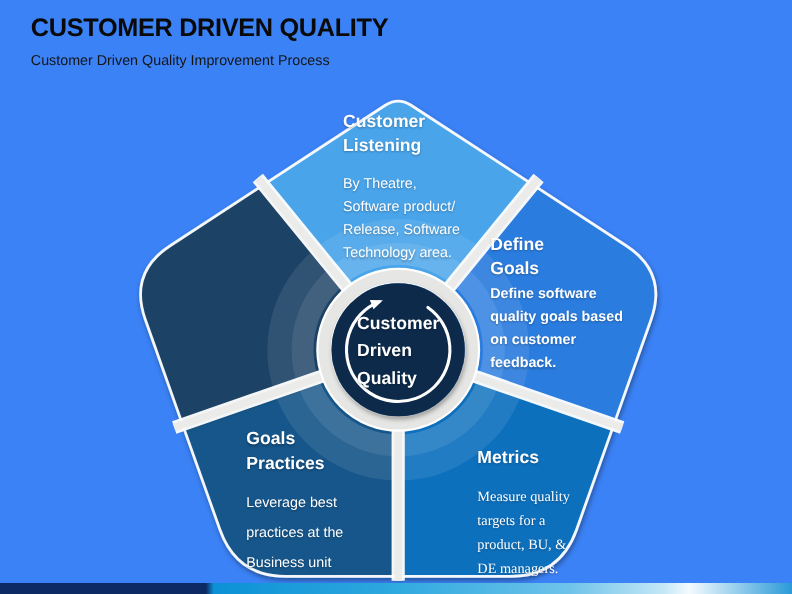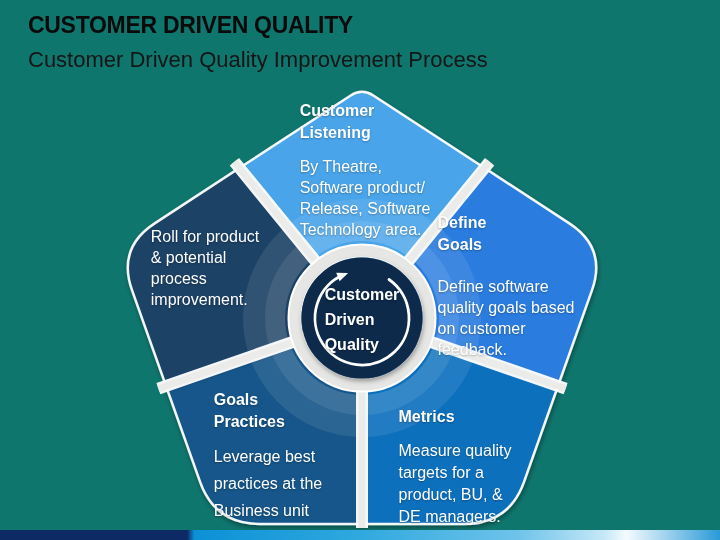--- a/index.html
+++ b/index.html
@@ -1,36 +1,36 @@
 <!DOCTYPE html>
 <html><head>
 <meta charset="utf-8">
 <style>
   html,body{margin:0;padding:0;}
   body{width:720px;height:540px;overflow:hidden;font-family:"Liberation Sans",sans-serif;}
-  .stage{position:relative;width:720px;height:540px;background:#0f766e;overflow:hidden;}
+  .stage{position:relative;width:720px;height:540px;background:#3b82f6;overflow:hidden;}
 
   
   .header{position:absolute;left:28px;top:12px;color:#0d0d0d;}
   .header h1{margin:0;font-size:23px;font-weight:bold;letter-spacing:-0.3px;color:#0a0a0a;}
-  .header h2{margin:8px 0 0 0;font-size:22px;font-weight:normal;color:#151515;}
+  .header h2{margin:8px 0 0 0;font-size:13px;font-weight:normal;color:#151515;}
 
   
   .diagram{position:absolute;inset:0;}
   .diagram svg{position:absolute;left:0;top:0;}
 
   .label{position:absolute;transform:translateX(-50%);color:#fff;
          text-shadow:0 1px 2px rgba(0,0,0,0.28);}
   .seg-title{font-size:16px;font-weight:bold;line-height:22px;white-space:pre-line;}
-  .seg-desc{font-size:16px;line-height:21px;white-space:pre-line;margin-top:12px;}
+  .seg-desc{font-size:13px;line-height:21px;white-space:pre-line;margin-top:12px;}
   .label-customer-listening{left:365px;top:100px;}
   .label-define-goals{left:506px;top:212px;}
-  .label-define-goals .seg-desc{margin-top:20px;}
-  .label-metrics{left:455px;top:406px;}
-  .label-metrics .seg-desc{line-height:22px;}
+  .label-define-goals .seg-desc{margin-top:0;font-weight:bold;}
+  .label-metrics{left:476px;top:406px;}
+  .label-metrics .seg-desc{line-height:22px;font-family:Liberation Serif, serif;}
   .label-best-practices{left:268px;top:389px;}
   .label-best-practices .seg-desc{margin-top:10px;line-height:27px;}
   .label-monitor-results{left:205px;top:214px;}
   .center-label{left:362px;top:282px;font-size:16px;font-weight:bold;line-height:25px;
                 white-space:pre-line;}
 
   
   .footer-bar{position:absolute;left:0;bottom:0;width:720px;height:10px;}
 </style>
 </head>
@@ -113,24 +113,20 @@
     </div>
     <div class="label label-best-practices">
       <div class="seg-title">Goals
 Practices</div>
       <div class="seg-desc">Leverage best
 practices at the
 Business unit
 level.</div>
     </div>
     <div class="label label-monitor-results">
-      <div class="seg-desc">Roll for product
-&amp; potential
-process
-improvement.</div>
     </div>
 
     <div class="label center-label">Customer
 Driven
 Quality</div>
   </div>
 
   <div class="footer-bar" style="background:linear-gradient(90deg,#0D2A65 0%,#0D2A65 26%,#0C91D6 27%,#2FA9DF 50%,#6FC3EA 72%,#C6E8F7 84%,#F4FBFE 87%,#2A9AD8 100%)"></div>
 </div>
 

